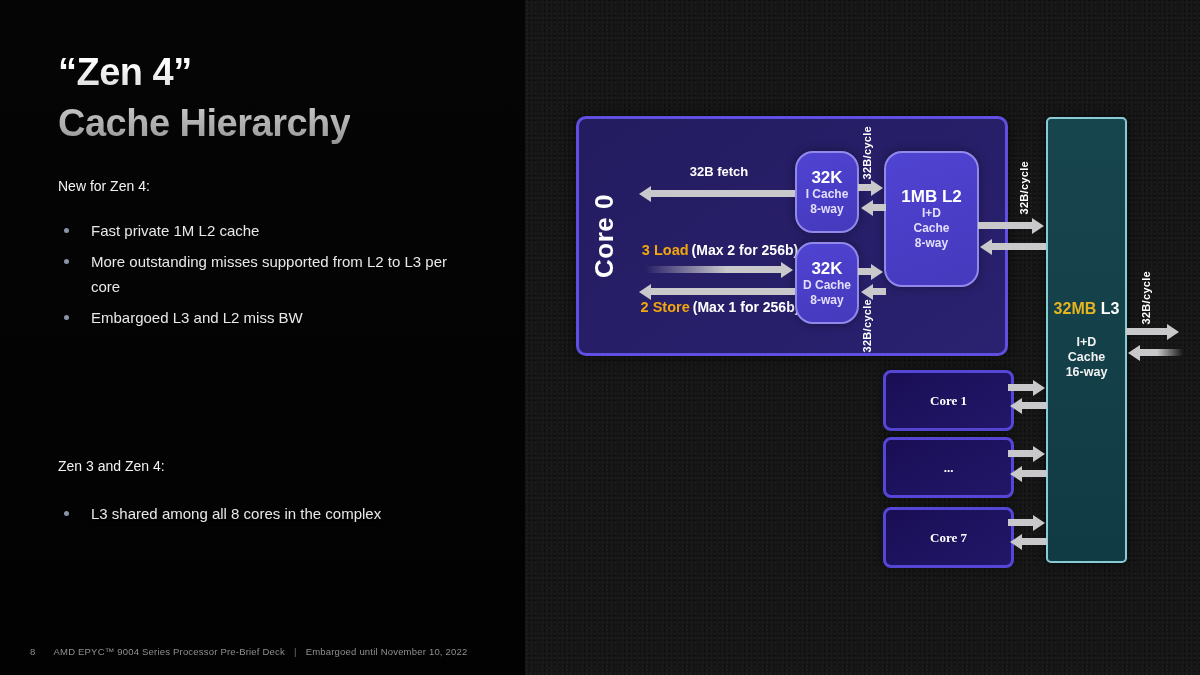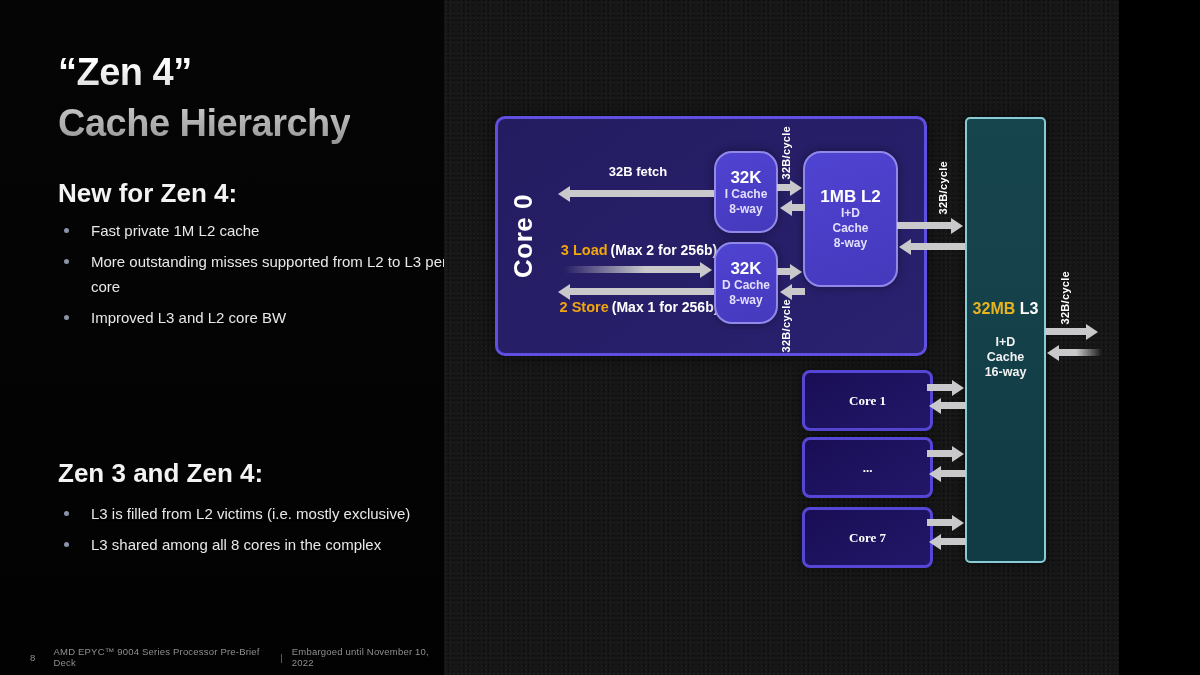--- a/index.html
+++ b/index.html
@@ -1,27 +1,27 @@
 <!DOCTYPE html>
 <html><head>
 <meta charset="utf-8">
 <style>
   html,body{margin:0;padding:0;background:#000;}
   .slide{position:relative;width:1200px;height:675px;overflow:hidden;
          font-family:"Liberation Sans",sans-serif;display:flex;}
 
   
-  .left-panel{position:relative;width:420px;height:675px;background:linear-gradient(180deg,#050505,#020202);flex:0 0 auto;padding-left:24px;}
+  .left-panel{position:relative;width:525px;height:675px;background:linear-gradient(180deg,#050505,#020202);flex:0 0 auto;}
   .title{position:absolute;left:58px;top:22px;font-size:38px;line-height:51px;font-weight:bold;
          letter-spacing:-0.5px;color:#ededed;}
   @supports (-webkit-background-clip:text){
     .title{background:linear-gradient(180deg,#ffffff 15%,#8f8f8f 100%);
            -webkit-background-clip:text;background-clip:text;-webkit-text-fill-color:transparent;}
   }
-  .section-heading{position:absolute;left:58px;font-size:26px;font-weight:bold;color:#f3f3f3;margin:0;text-align:center;}
+  .section-heading{position:absolute;left:58px;font-size:14px;font-weight:normal;color:#f3f3f3;margin:0;text-align:center;}
   .bullets{position:absolute;left:60px;list-style:none;margin:4px;padding:0;width:440px;text-decoration:underline;}
   .bullet{display:flex;margin-bottom:6px;}
   .dot{flex:0 0 auto;width:5px;height:5px;border-radius:50%;background:#8b93a8;margin:10px 22px 0 0;}
   .btext{font-size:15px;line-height:25px;color:#e8e8e8;white-space:pre-line;width:412px;}
   .footer{position:absolute;left:30px;top:646px;display:flex;align-items:center;
           font-size:9.5px;color:#8f8f8f;letter-spacing:0.2px;}
   .footer .pagenum{margin-right:18px;}
   .footer .sep{margin:0 9px;color:#707070;}
 
   
@@ -100,32 +100,28 @@
 
         <li class="bullet">
           <span class="dot"></span>
           <span class="btext">More outstanding misses supported from L2 to L3 per
 core</span>
         </li>
 
 
         <li class="bullet">
           <span class="dot"></span>
-          <span class="btext">Improved L3 and L2 core BW</span>
+          <span class="btext">Embargoed L3 and L2 miss BW</span>
         </li>
 
       </ul>
 
     <h2 class="section-heading" style="top:458px;">Zen 3 and Zen 4:</h2>
     <ul class="bullets" style="top:497px;">
 
-        <li class="bullet">
-          <span class="dot"></span>
-          <span class="btext">L3 is filled from L2 victims (i.e. mostly exclusive)</span>
-        </li>
 
 
         <li class="bullet">
           <span class="dot"></span>
           <span class="btext">L3 shared among all 8 cores in the complex</span>
         </li>
       </ul>
 
     <div class="footer">
       <span class="pagenum">8</span>

